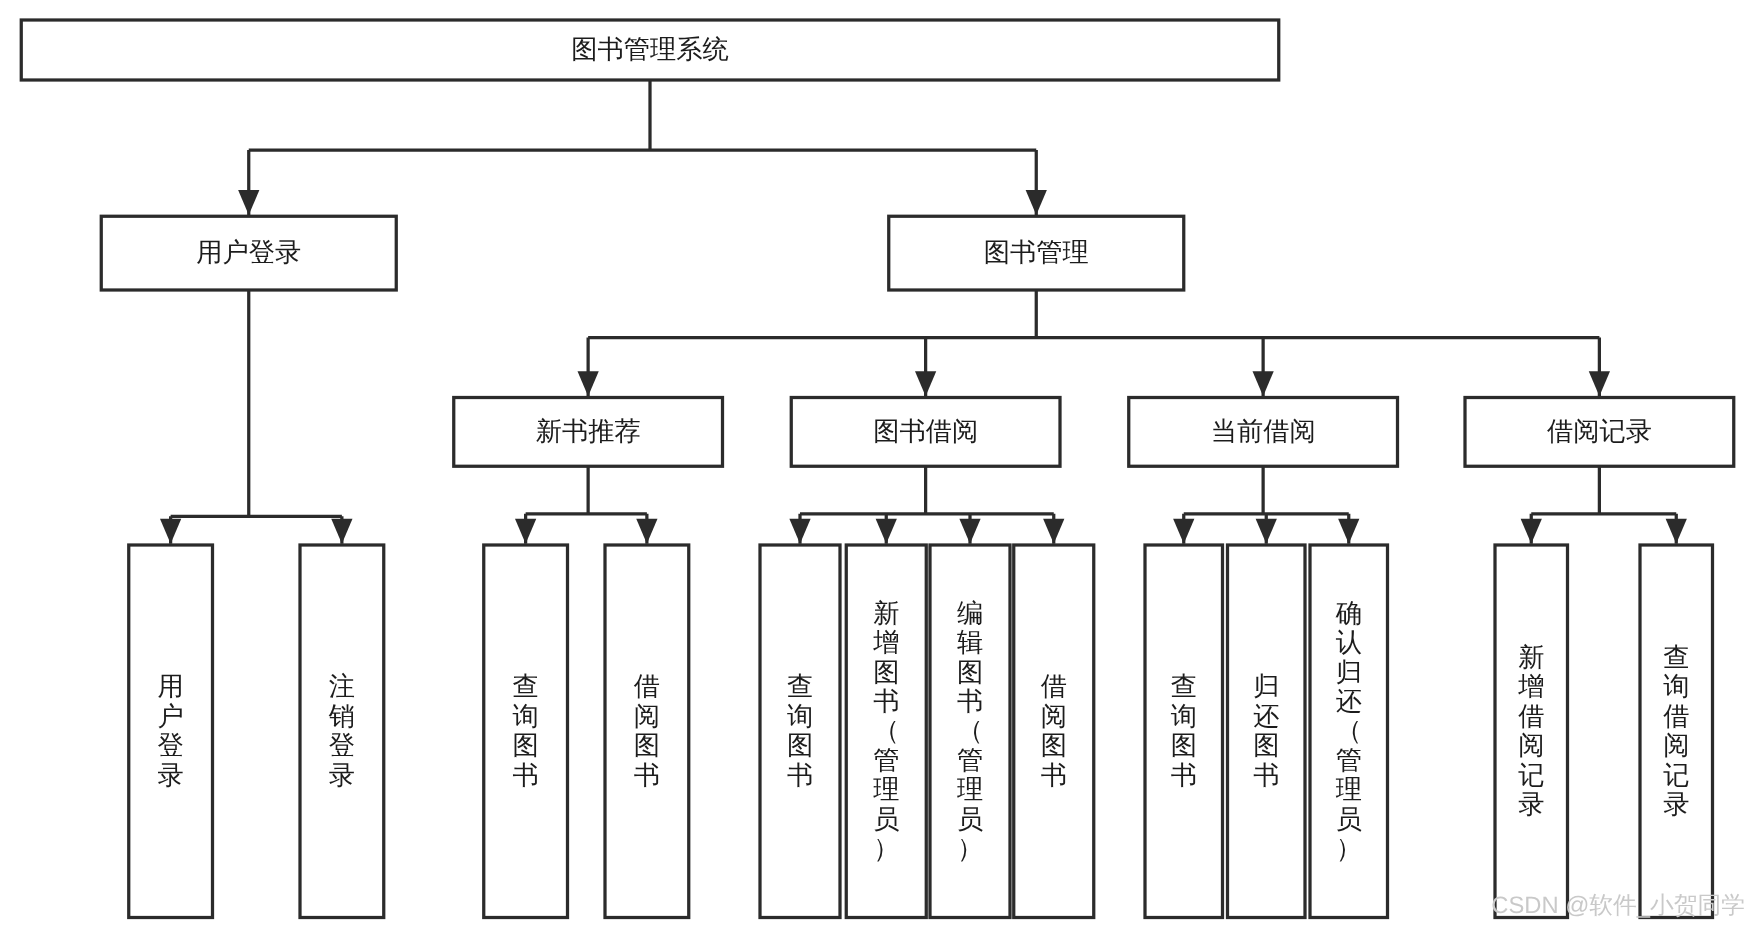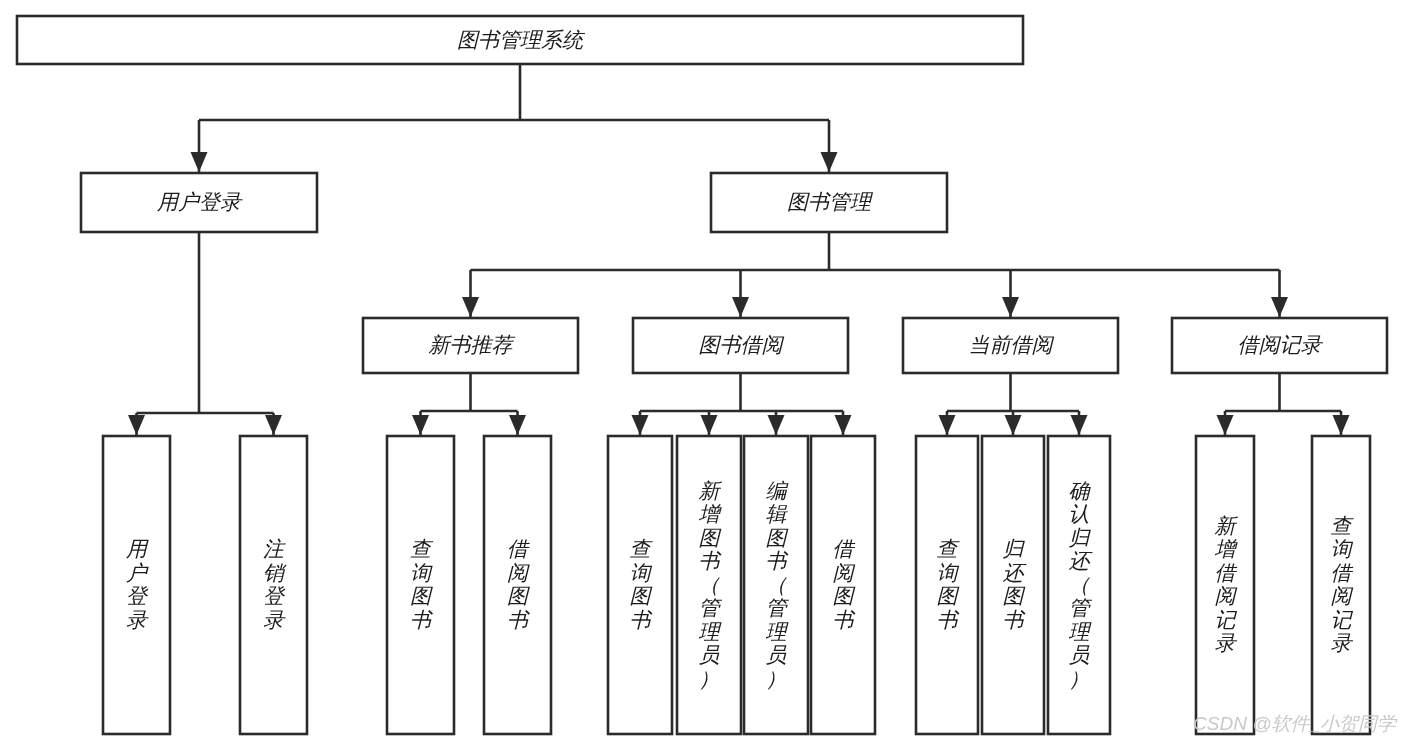--- a/index.html
+++ b/index.html
@@ -13,21 +13,20 @@
     font-family: "Liberation Sans", "DejaVu Sans", sans-serif;
     overflow: hidden;
     position: relative;
   }
   #diagram-root {
     position: absolute;
     left: 0;
     top: 0;
     width: 1405px;
     height: 747px;
-    font-style: italic;
   }
   svg.diagram-canvas {
     display: block;
     width: 1405px;
     height: 747px;
   }
   .node-box {
     fill: #ffffff;
     stroke: #2b2b2b;
     stroke-width: 2.6;

